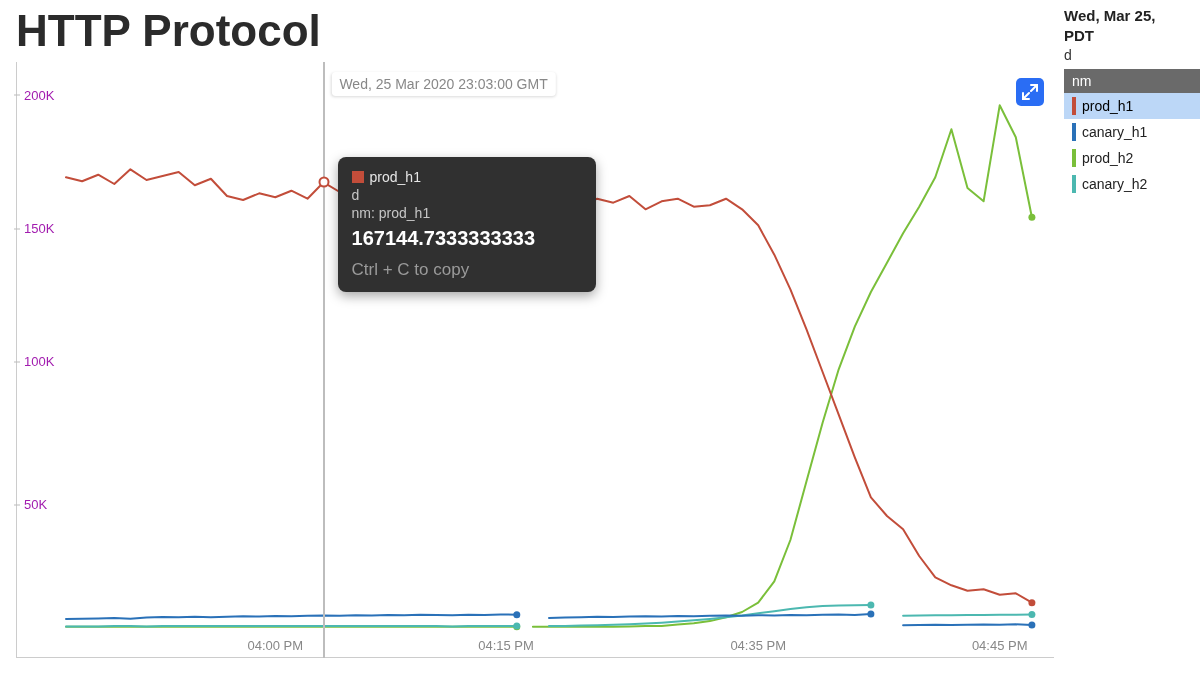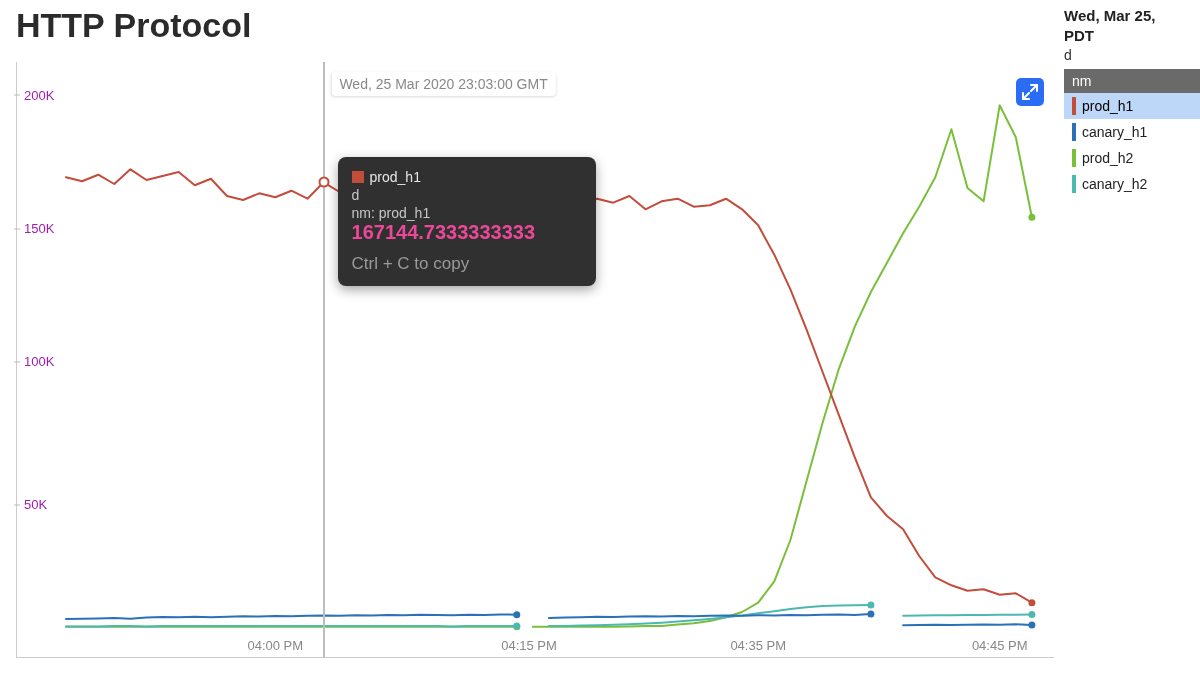--- a/index.html
+++ b/index.html
@@ -12,21 +12,21 @@
   .wrapper {
     width: 1200px;
     height: 688px;
     position: relative;
     overflow: hidden;
   }
   .title {
     position: absolute;
     top: 6px;
     left: 16px;
-    font-size: 34px;
+    font-size: 44px;
     font-weight: 600;
     color: #2b2b2b;
   }
   .plot-area {
     position: absolute;
     left: 16px;
     top: 62px;
     width: 1038px;
     height: 596px;
   }
@@ -96,21 +96,21 @@
     background: #303030;
     color: #e6e6e6;
     border-radius: 8px;
     padding: 12px 14px;
     box-shadow: 0 4px 12px rgba(0,0,0,0.35);
     width: 258px;
   }
   .tooltip .row1 { display: flex; align-items: center; gap: 6px; font-size: 14px; }
   .tooltip .swatch { width: 12px; height: 12px; background: #c24d3a; display: inline-block; }
   .tooltip .dim { color: #c6c6c6; font-size: 14px; margin-top: 2px; }
-  .tooltip .bigval { font-size: 20px; font-weight: 600; margin-top: 0; color: #ec4899; }
+  .tooltip .bigval { font-size: 20px; font-weight: 600; margin-top: 6px; color: #ffffff; }
   .tooltip .ts { font-size: 13px; color: #bdbdbd; margin-top: 4px; }
   .tooltip .hint { font-size: 17px; color: #9a9a9a; margin-top: 10px; }
 
   .expand-btn {
     position: absolute;
     width: 28px; height: 28px;
     background: #2a6df4;
     border-radius: 5px;
     display: flex;
     align-items: center;
@@ -192,21 +192,21 @@
       </svg>
 
     <div id="yticks">
         <div class="ytick" style="top: 32.6667px; left: 8px;">200K</div>
         <div class="ytick" style="top: 166px; left: 8px;">150K</div>
         <div class="ytick" style="top: 299.333px; left: 8px;">100K</div>
         <div class="ytick" style="top: 442px; left: 8px;">50K</div>
       </div>
     <div id="xticks">
         <div class="xtick" style="left: 259.279px; top: 566px;">04:00 PM</div>
-        <div class="xtick" style="left: 513px; top: 566px;">04:15 PM</div>
+        <div class="xtick" style="left: 490px; top: 566px;">04:15 PM</div>
         <div class="xtick" style="left: 742.23px; top: 566px;">04:35 PM</div>
         <div class="xtick" style="left: 983.705px; top: 566px;">04:45 PM</div>
       </div>
 
     <div class="hover-line" id="hover-line" style="left: 306.574px;"></div>
     <div class="hover-marker" id="hover-marker" style="left: 307.574px; top: 120.281px;"></div>
 
     <div class="time-label" id="time-label" style="left: 427.574px; text-align: right;">Wed, 25 Mar 2020 23:03:00 GMT</div>
 
     <div class="tooltip" id="tooltip" style="left: 321.574px; top: 95.2807px;">

